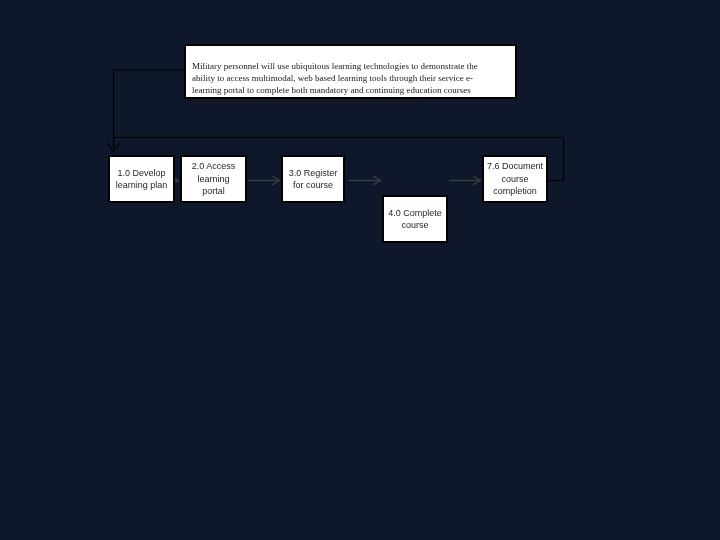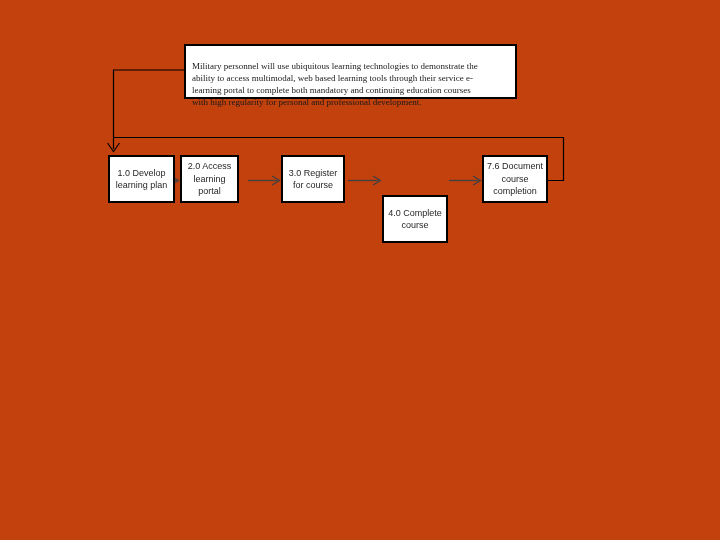--- a/index.html
+++ b/index.html
@@ -4,21 +4,21 @@
 <style>
   html, body {
     margin: 0;
     padding: 0;
     background: #ffffff;
   }
   .slide {
     position: relative;
     width: 720px;
     height: 540px;
-    background: #c2410c;
+    background: #0f172a;
     overflow: hidden;
     font-family: "Liberation Sans", sans-serif;
   }
   .connector-layer {
     position: absolute;
     left: 0;
     top: 0;
     width: 720px;
     height: 540px;
   }
@@ -48,21 +48,21 @@
     display: flex;
     align-items: center;
     justify-content: center;
     text-align: center;
     font-size: 9px;
     line-height: 12.5px;
     color: #262626;
     white-space: pre-line;
   }
   .step1 { left: 80px;  width: 67px; margin-left: 28px; }
-  .step2 { left: 180px; width: 59px; }
+  .step2 { left: 180px; width: 67px; }
   .step3 { left: 281px; width: 64px; }
   .step4 { left: 382px; width: 66px; margin-top: 40px; }
   .step5 { left: 482px; width: 66px; }
 
   .loop-line {
     fill: none;
     stroke: #000000;
     stroke-width: 1.2;
   }
   .flow-arrow {

